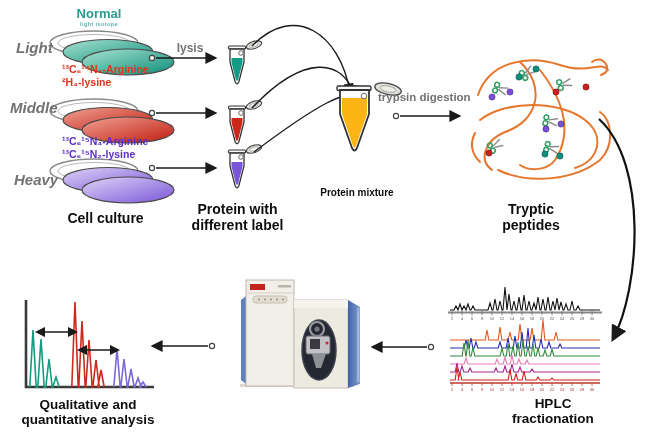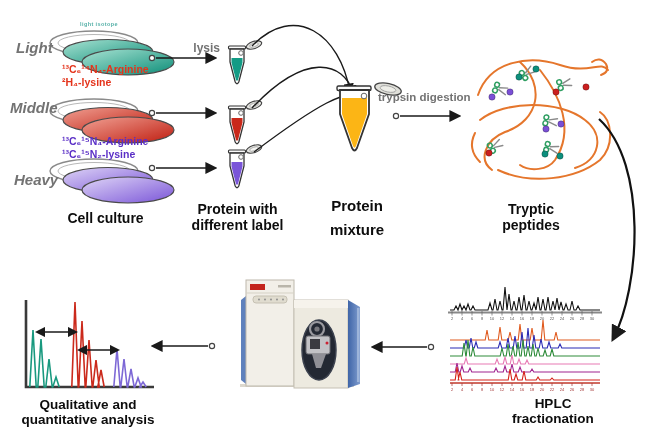--- a/index.html
+++ b/index.html
@@ -13,25 +13,25 @@
   #lbl-normal-sub{left:57px;top:21px;width:84px;text-align:center;font-size:5.5px;
                   font-weight:700;color:#55b0a8;letter-spacing:.4px}
   #lbl-light{left:16px;top:39px}
   #lbl-middle{left:10px;top:99px}
   #lbl-heavy{left:14px;top:171px}
   .iso{font-size:10.5px;font-weight:700}
   .iso-red{color:#e4331b}
   .iso-purple{color:#5a2ec6}
   #iso-l1{left:62px;top:63px}#iso-l2{left:62px;top:76px}
   #iso-h1{left:62px;top:135px}#iso-h2{left:62px;top:148px}
-  #lbl-lysis{left:160px;top:41px;width:60px;text-align:right;font-size:12px}
+  #lbl-lysis{left:160px;top:41px;width:60px;text-align:center;font-size:12px}
   #lbl-trypsin{left:378px;top:91px;width:104px;text-align:left;font-size:11.5px;white-space:normal}
   #cap-cell{left:53px;top:210px;width:105px;font-size:14px}
   #cap-protein{left:180px;top:202px;width:115px;font-size:14px;line-height:15.5px}
-  #cap-mixture{left:317px;top:194px;width:80px;font-size:15px;line-height:24px}
+  #cap-mixture{left:317px;top:184px;width:80px;font-size:10px;line-height:18px}
   #cap-tryptic{left:483px;top:202px;width:96px;font-size:14px;line-height:15.5px}
   #cap-analysis{left:8px;top:398px;width:160px;font-size:13.5px;line-height:14.5px}
   #cap-lcms{left:231px;top:397px;width:120px;font-size:15px}
   #cap-hplc{left:497px;top:397px;width:112px;font-size:13.5px;line-height:14.5px;text-align:center}
 </style>
 </head>
 <body>
 
 <div id="stage">
 
@@ -301,20 +301,21 @@
         <text x="562" y="390.5" font-size="4" fill="#a33333" text-anchor="middle" font-family="&quot;Liberation Sans&quot;,sans-serif">24</text>
         <line x1="572" y1="383" x2="572" y2="386" stroke="#a33" stroke-width="0.7"></line>
         <text x="572" y="390.5" font-size="4" fill="#a33333" text-anchor="middle" font-family="&quot;Liberation Sans&quot;,sans-serif">26</text>
         <line x1="582" y1="383" x2="582" y2="386" stroke="#a33" stroke-width="0.7"></line>
         <text x="582" y="390.5" font-size="4" fill="#a33333" text-anchor="middle" font-family="&quot;Liberation Sans&quot;,sans-serif">28</text>
         <line x1="592" y1="383" x2="592" y2="386" stroke="#a33" stroke-width="0.7"></line>
         <text x="592" y="390.5" font-size="4" fill="#a33333" text-anchor="middle" font-family="&quot;Liberation Sans&quot;,sans-serif">30</text>
       </g>
 </svg>
 
+<div class="lbl" id="lbl-normal">Normal</div>
 <div class="lbl" id="lbl-normal-sub">light isotope</div>
 <div class="lbl cond" id="lbl-light">Light</div>
 <div class="lbl cond" id="lbl-middle">Middle</div>
 <div class="lbl cond" id="lbl-heavy">Heavy</div>
 <div class="lbl iso iso-red" id="iso-l1">¹³C₆¹⁴N₄-Arginine</div>
 <div class="lbl iso iso-red" id="iso-l2">²H₄-lysine</div>
 <div class="lbl iso iso-purple" id="iso-h1">¹³C₆¹⁵N₄-Arginine</div>
 <div class="lbl iso iso-purple" id="iso-h2">¹³C₆¹⁵N₂-lysine</div>
 <div class="lbl" id="lbl-lysis">lysis</div>
 <div class="lbl" id="lbl-trypsin">trypsin digestion</div>

